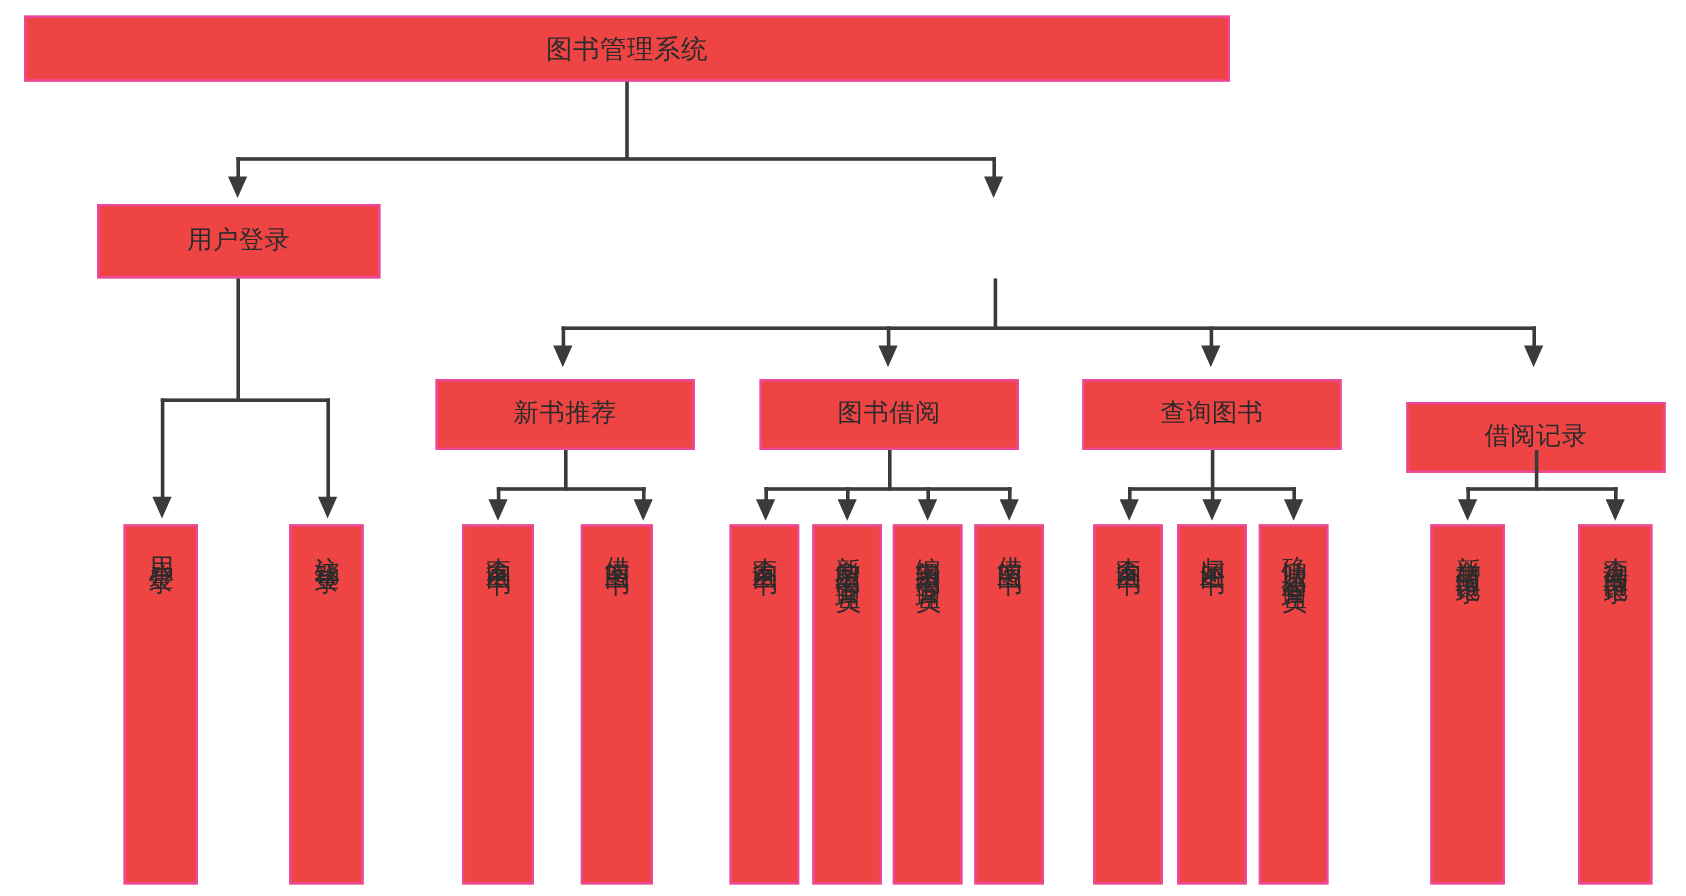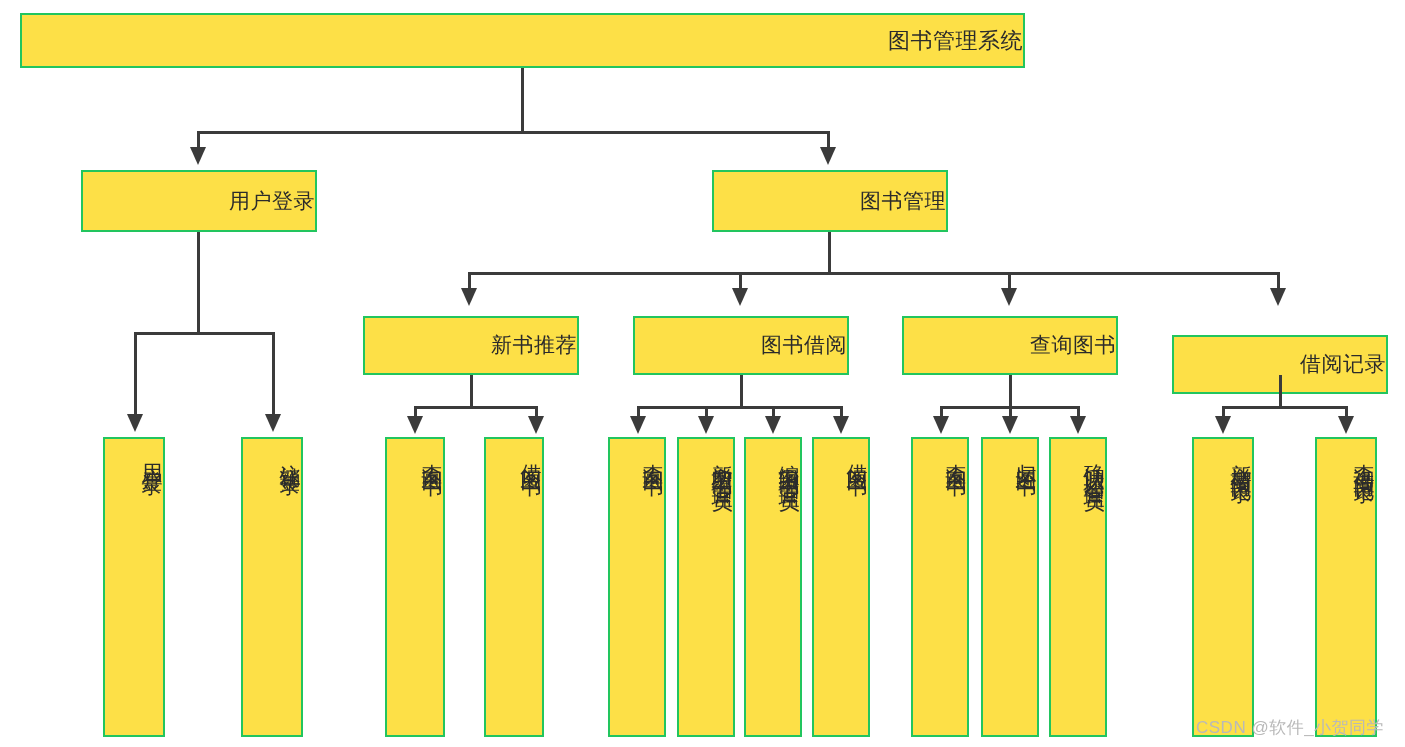--- a/index.html
+++ b/index.html
@@ -15,25 +15,25 @@
     position: relative;
     width: 1405px;
     height: 747px;
     background: #ffffff;
     overflow: hidden;
   }
   
   .node {
     position: absolute;
     box-sizing: border-box;
-    background: #fde047;
-    border: 2px solid #22c55e;
+    background: #ef4444;
+    border: 2px solid #ec4899;
     display: flex;
     align-items: center;
-    justify-content: flex-end;
+    justify-content: center;
     color: #2b2b2b;
   }
   .node .label {
     display: block;
     line-height: 1.18;
     letter-spacing: 0.5px;
     white-space: pre;
   }
   .node.horiz .label {
     font-size: 21px;
@@ -92,23 +92,20 @@
 
   <div class="ln vln" style="left:521px; top:68px; width:3px; height:65px;"></div>
   <div class="ln hln" style="left:197px; top:131px; width:633px; height:3px;"></div>
   <div class="ln vln" style="left:197px; top:131px; width:3px; height:18px;"></div>
   <div class="ln vln" style="left:827px; top:131px; width:3px; height:18px;"></div>
   <div class="arrow" style="left:190px; top:147px;"></div>
   <div class="arrow" style="left:820px; top:147px;"></div>
 
   <div class="node horiz" style="left:81px; top:170px; width:236px; height:62px;">
     <span class="label">用户登录</span>
-  </div>
-  <div class="node horiz" style="left:712px; top:170px; width:236px; height:62px;">
-    <span class="label">图书管理</span>
   </div>
 
   <div class="ln vln" style="left:197px; top:232px; width:3px; height:102px;"></div>
   <div class="ln hln" style="left:134px; top:332px; width:141px; height:3px;"></div>
   <div class="ln vln" style="left:134px; top:332px; width:3px; height:83px;"></div>
   <div class="ln vln" style="left:272px; top:332px; width:3px; height:83px;"></div>
   <div class="arrow" style="left:127px; top:414px;"></div>
   <div class="arrow" style="left:265px; top:414px;"></div>
 
   <div class="ln vln" style="left:828px; top:232px; width:3px; height:42px;"></div>
@@ -206,15 +203,14 @@
     <span class="label">确认归还（管理员）</span>
   </div>
 
   <div class="node vert" style="left:1192px; top:437px; width:62px; height:300px;">
     <span class="label">新增借阅记录</span>
   </div>
   <div class="node vert" style="left:1315px; top:437px; width:62px; height:300px;">
     <span class="label">查询借阅记录</span>
   </div>
 
-  <div id="watermark" style="left:1196px; top:716px;">CSDN @软件_小贺同学</div>
 
 </div>
 
 </body></html>

